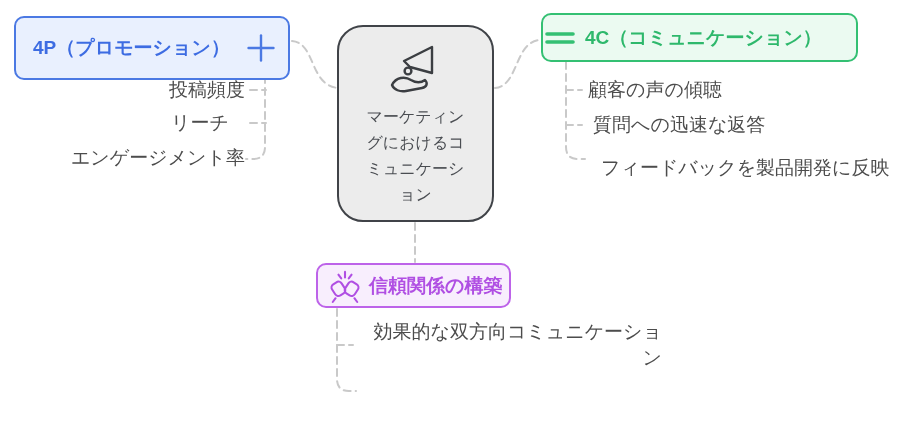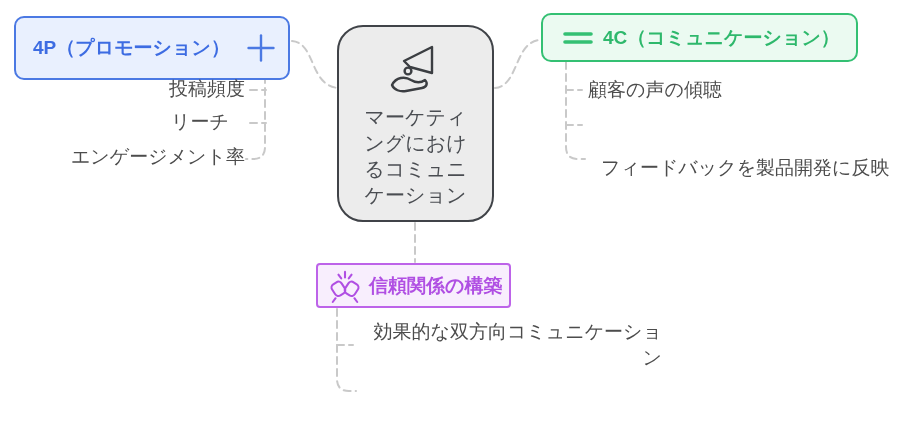--- a/index.html
+++ b/index.html
@@ -15,34 +15,34 @@
   .connector-layer{position:absolute;left:0;top:0;pointer-events:none;}
   .connector{stroke:var(--connector);stroke-width:2;fill:none;stroke-dasharray:7 5;stroke-linecap:round;}
 
   .node{position:absolute;box-sizing:border-box;display:flex;align-items:center;}
   .node-blue{left:14px;top:16px;width:276px;height:64px;border:2px solid var(--node_blue_border);
     background:var(--node_blue_bg);border-radius:10px;padding:0 13px 0 17px;}
   .node-blue .label{color:var(--node_blue_text);font-size:19px;font-weight:600;white-space:nowrap;}
   .node-blue .icon{margin-left:auto;display:flex;}
 
   .node-green{left:541px;top:13px;width:317px;height:49px;border:2px solid var(--node_green_border);
-    background:var(--node_green_bg);border-radius:10px;padding:0 20px;gap:10px;}
+    background:var(--node_green_bg);border-radius:10px;padding:0 2px;gap:10px;}
   .node-green .label{color:var(--node_green_text);font-size:19px;font-weight:600;white-space:nowrap;}
 
   .node-purple{left:316px;top:263px;width:195px;height:45px;border:2px solid var(--node_purple_border);
-    background:var(--node_purple_bg);border-radius:4px;padding:0 11px;gap:8px;}
+    background:var(--node_purple_bg);border-radius:10px;padding:0 11px;gap:8px;}
   .node-purple .label{color:var(--node_purple_text);font-size:19px;font-weight:600;white-space:nowrap;}
 
   .node-center{left:337px;top:25px;width:157px;height:197px;border:2.5px solid var(--node_center_border);
     background:var(--node_center_bg);border-radius:26px;flex-direction:column;justify-content:center;gap:8px;}
-  .node-center .center-text{width:106px;text-align:center;font-size:20px;line-height:26px;
+  .node-center .center-text{width:106px;text-align:center;font-size:16px;line-height:26px;
     color:var(--node_center_text);word-break:break-word;}
 
   .leaf{position:absolute;font-size:19px;line-height:24px;color:var(--item_text);white-space:nowrap;}
-  .leaf.right-align{text-align:center;font-family:Liberation Mono, monospace;}
+  .leaf.right-align{text-align:center;}
   .leaf.wrap{white-space:normal;width:300px;text-align:right;line-height:26px;word-break:break-word;}
 </style>
 </head>
 <body>
 
 <div class="canvas">
 
   <svg class="connector-layer" width="913" height="421" viewBox="0 0 913 421">
     <path class="connector" d="M292 41 C316 43 309 85 338 88"></path>
     <path class="connector" d="M265 64 L265 147 Q265 159 253 159 L246 159"></path>
@@ -105,17 +105,18 @@
       </svg>
     </span>
     <span class="label">信頼関係の構築</span>
   </div>
 
   <div class="leaf right-align" style="right:668px;top:78px;">投稿頻度</div>
   <div class="leaf right-align" style="right:684px;top:111px;">リーチ</div>
   <div class="leaf right-align" style="right:668px;top:146px;">エンゲージメント率</div>
 
   <div class="leaf" style="left:588px;top:78px;">顧客の声の傾聴</div>
+  <div class="leaf" style="left:593px;top:113px;">質問への迅速な返答</div>
   <div class="leaf" style="left:601px;top:156px;">フィードバックを製品開発に反映</div>
 
   <div class="leaf wrap" style="left:362px;top:319px;">効果的な双方向コミュニケーション</div>
 
 </div>
 
 </body></html>

